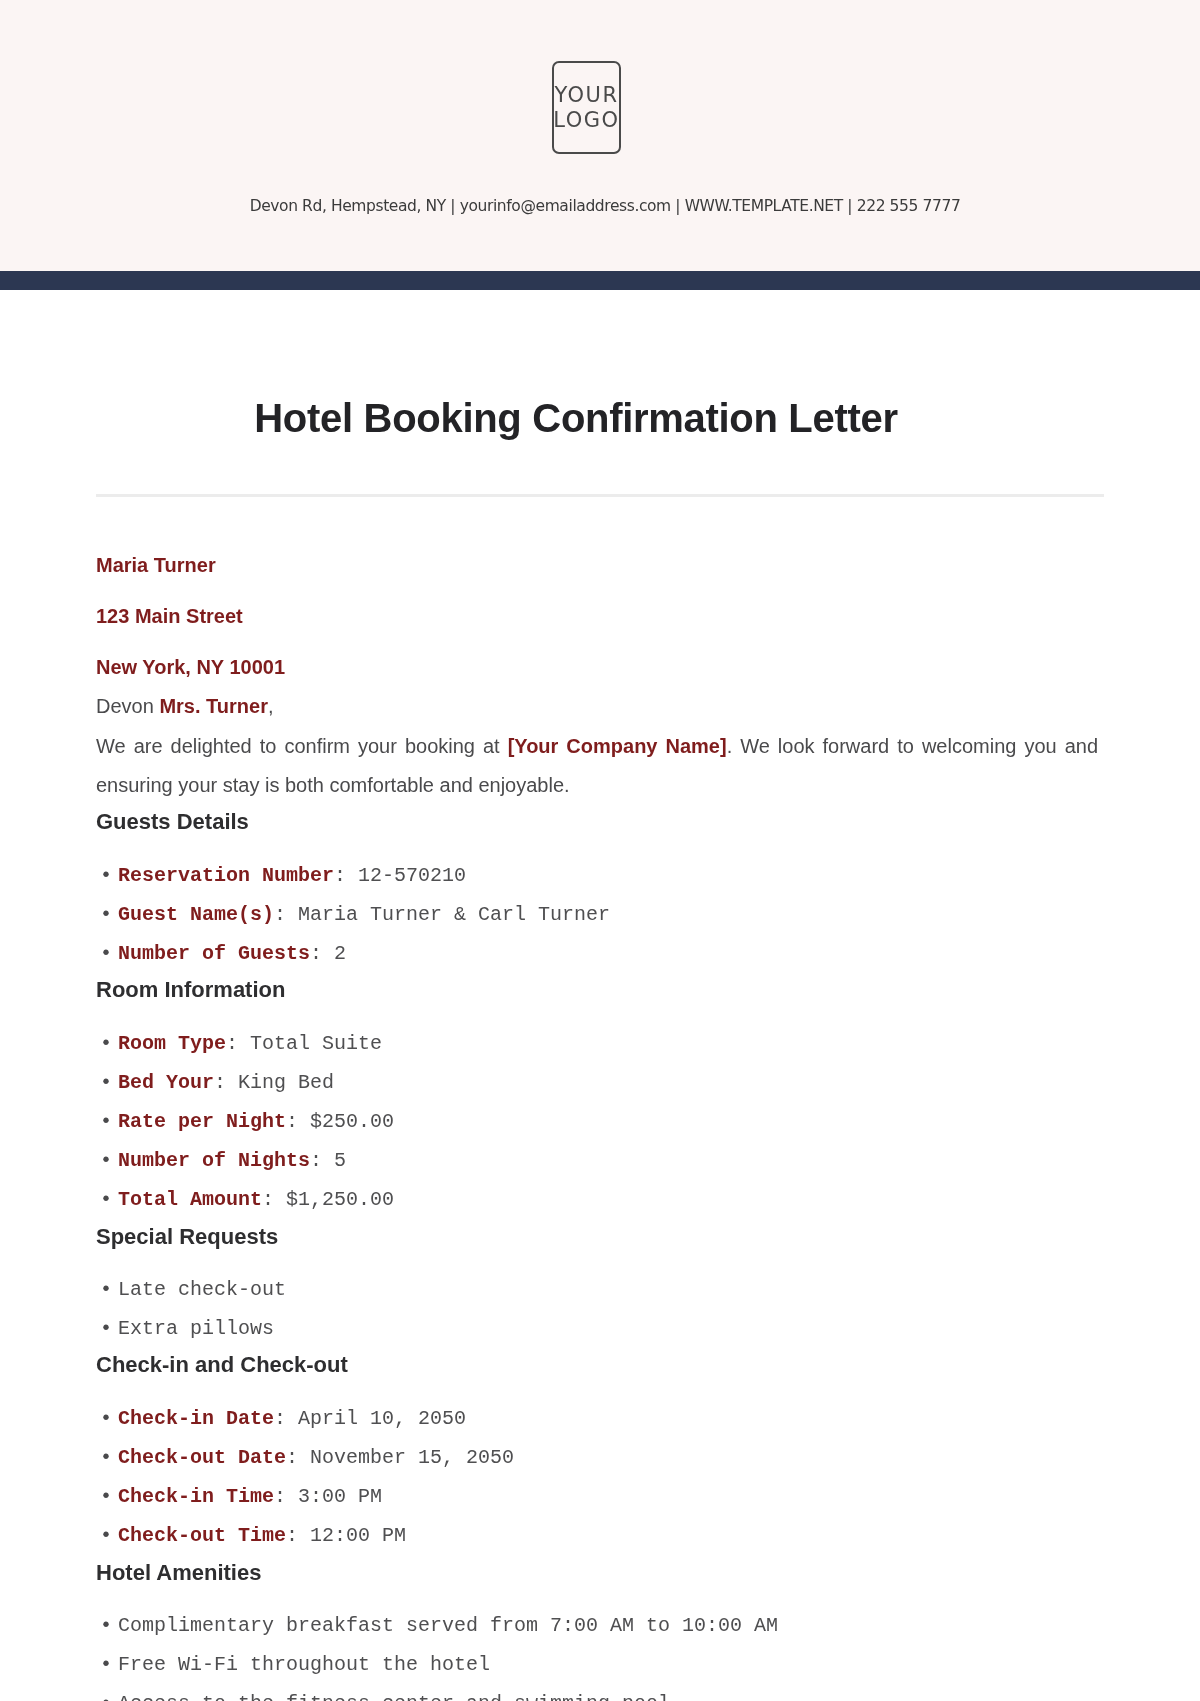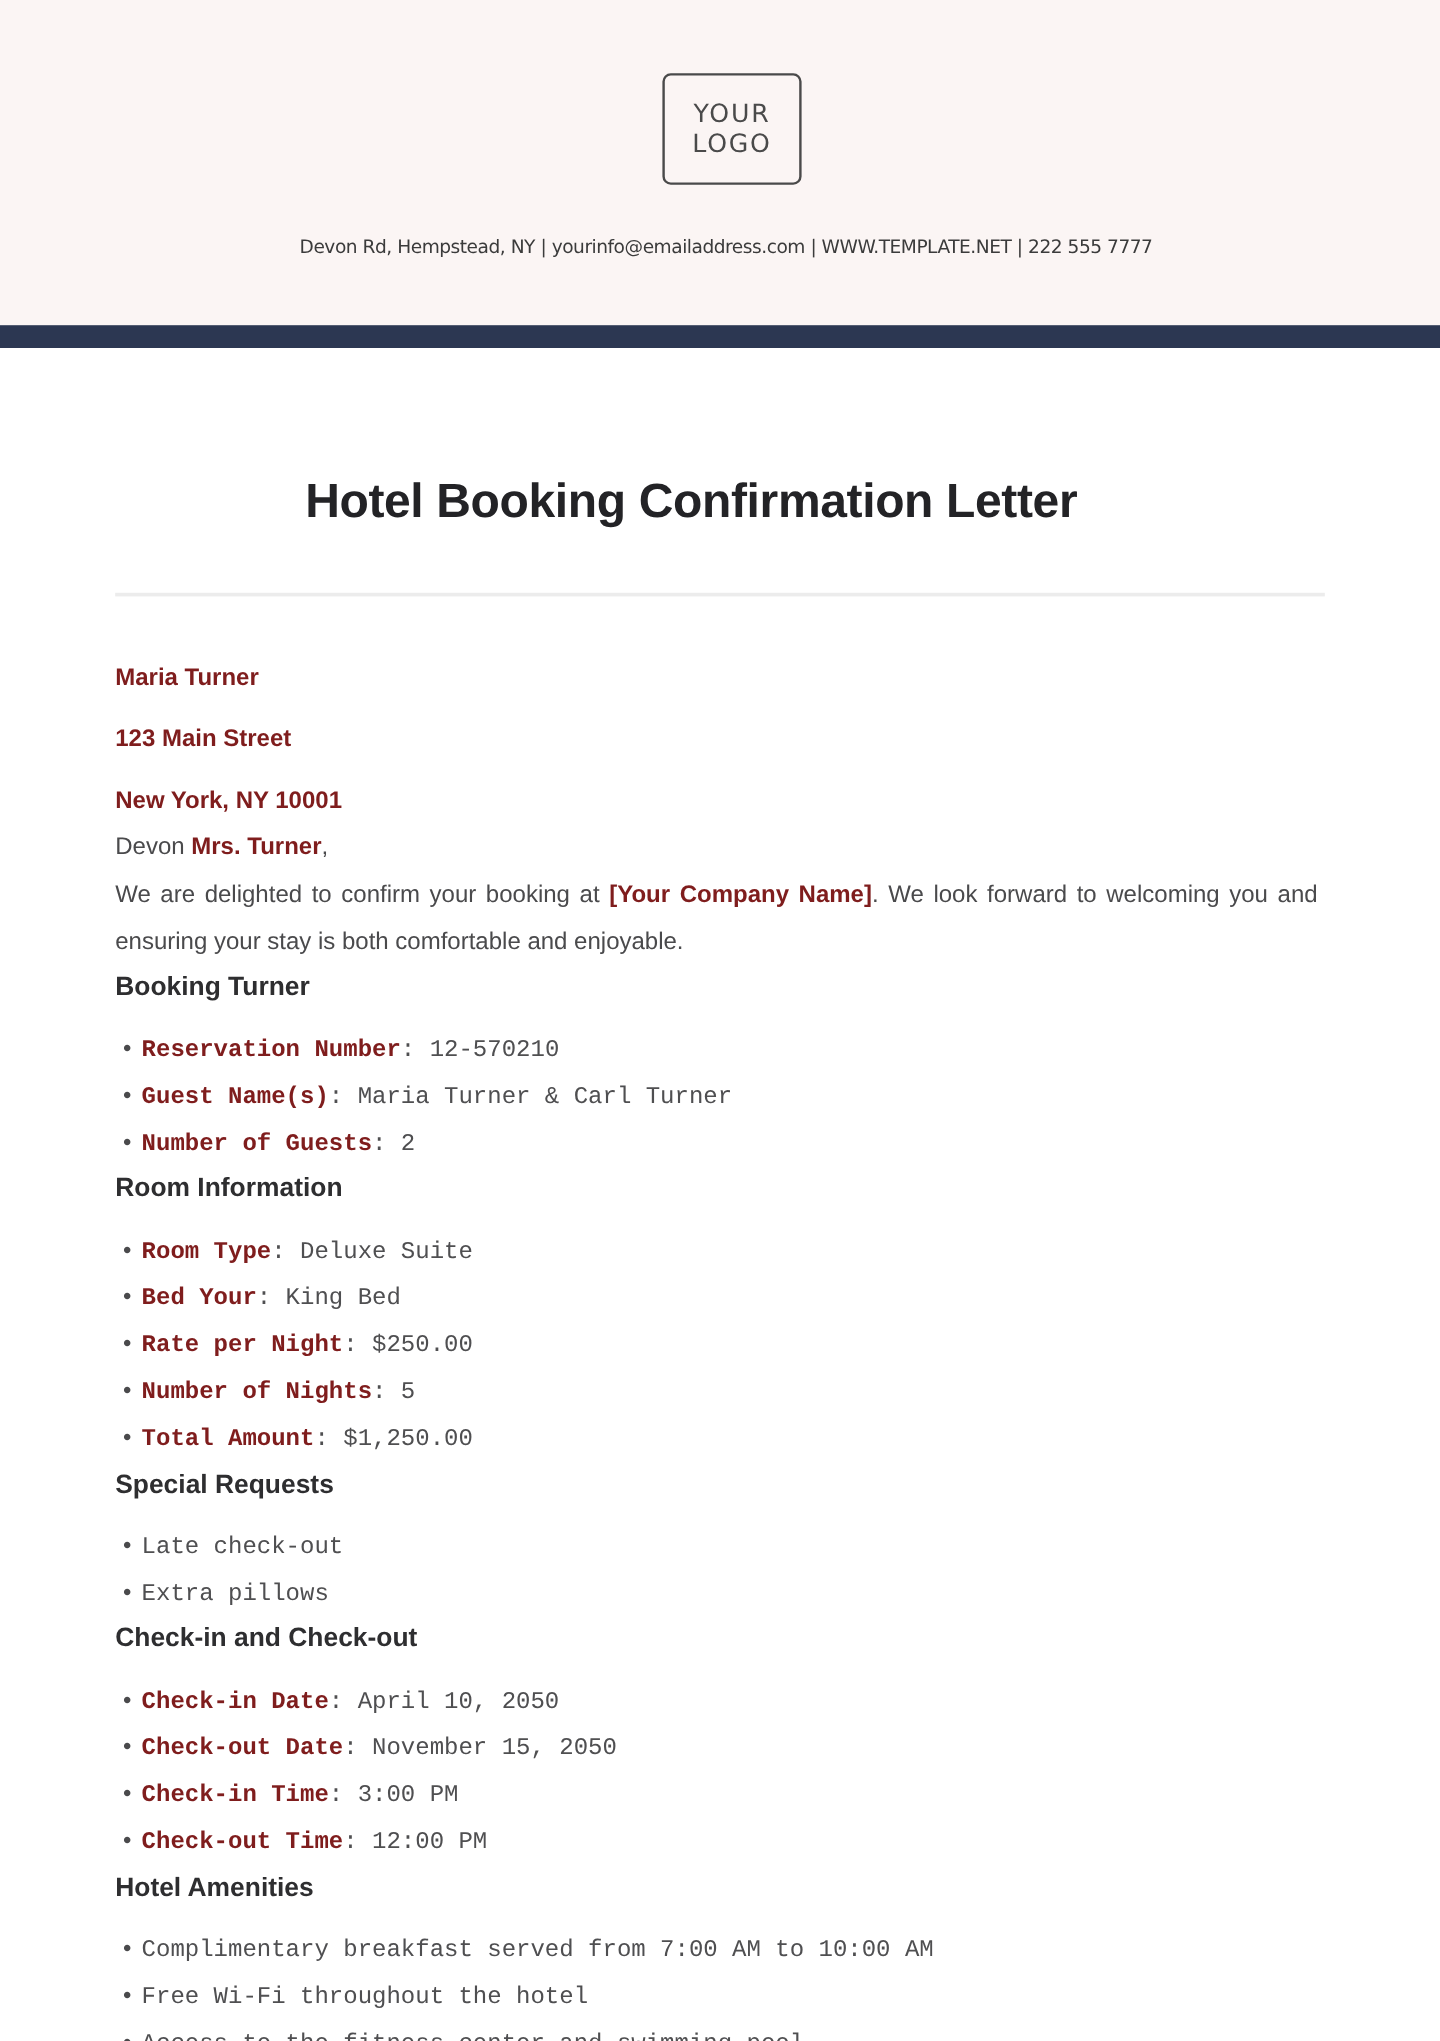--- a/index.html
+++ b/index.html
@@ -15,21 +15,21 @@
     .header {
       position: absolute;
       left: 0; top: 0;
       width: 1200px;
       height: 271px;
       background: #fbf5f4;
     }
     .logo {
       position: absolute;
       left: 552px; top: 61px;
-      width: 116px; height: 93px;
+      width: 69px; height: 93px;
       border: 2.5px solid #4a4a4a;
       border-radius: 7px;
       box-sizing: border-box;
       display: flex;
       flex-direction: column;
       align-items: center;
       justify-content: center;
       font-family: "DejaVu Sans", sans-serif;
       font-size: 21px;
       line-height: 25px;
@@ -107,27 +107,27 @@
   <div class="line bold" style="top:656px">New York, NY 10001</div>
 
   <div class="line" style="top:695px; color:#4a4a4c">
     <span>Devon </span><span class="bold">Mrs. Turner</span><span>,</span>
   </div>
 
   <div class="para" style="top:727px">
     <span>We are delighted to confirm your booking at </span><span class="bold">[Your Company Name]</span><span>. We look forward to welcoming you and ensuring your stay is both comfortable and enjoyable.</span>
   </div>
 
-  <div class="line heading" style="top:809px">Booking Turner</div>
+  <div class="line heading" style="top:809px">Guests Details</div>
   <div class="line bullet" style="top:864px"><span class="dot">•</span><span class="bold">Reservation Number</span><span class="val">: 12-570210</span></div>
   <div class="line bullet" style="top:903px"><span class="dot">•</span><span class="bold">Guest Name(s)</span><span class="val">: Maria Turner &amp; Carl Turner</span></div>
   <div class="line bullet" style="top:942px"><span class="dot">•</span><span class="bold">Number of Guests</span><span class="val">: 2</span></div>
 
   <div class="line heading" style="top:977px">Room Information</div>
-  <div class="line bullet" style="top:1032px"><span class="dot">•</span><span class="bold">Room Type</span><span class="val">: Deluxe Suite</span></div>
+  <div class="line bullet" style="top:1032px"><span class="dot">•</span><span class="bold">Room Type</span><span class="val">: Total Suite</span></div>
   <div class="line bullet" style="top:1071px"><span class="dot">•</span><span class="bold">Bed Your</span><span class="val">: King Bed</span></div>
   <div class="line bullet" style="top:1110px"><span class="dot">•</span><span class="bold">Rate per Night</span><span class="val">: $250.00</span></div>
   <div class="line bullet" style="top:1149px"><span class="dot">•</span><span class="bold">Number of Nights</span><span class="val">: 5</span></div>
   <div class="line bullet" style="top:1188px"><span class="dot">•</span><span class="bold">Total Amount</span><span class="val">: $1,250.00</span></div>
 
   <div class="line heading" style="top:1224px">Special Requests</div>
   <div class="line bullet" style="top:1278px"><span class="dot">•</span><span class="val">Late check-out</span></div>
   <div class="line bullet" style="top:1317px"><span class="dot">•</span><span class="val">Extra pillows</span></div>
 
   <div class="line heading" style="top:1352px">Check-in and Check-out</div>

